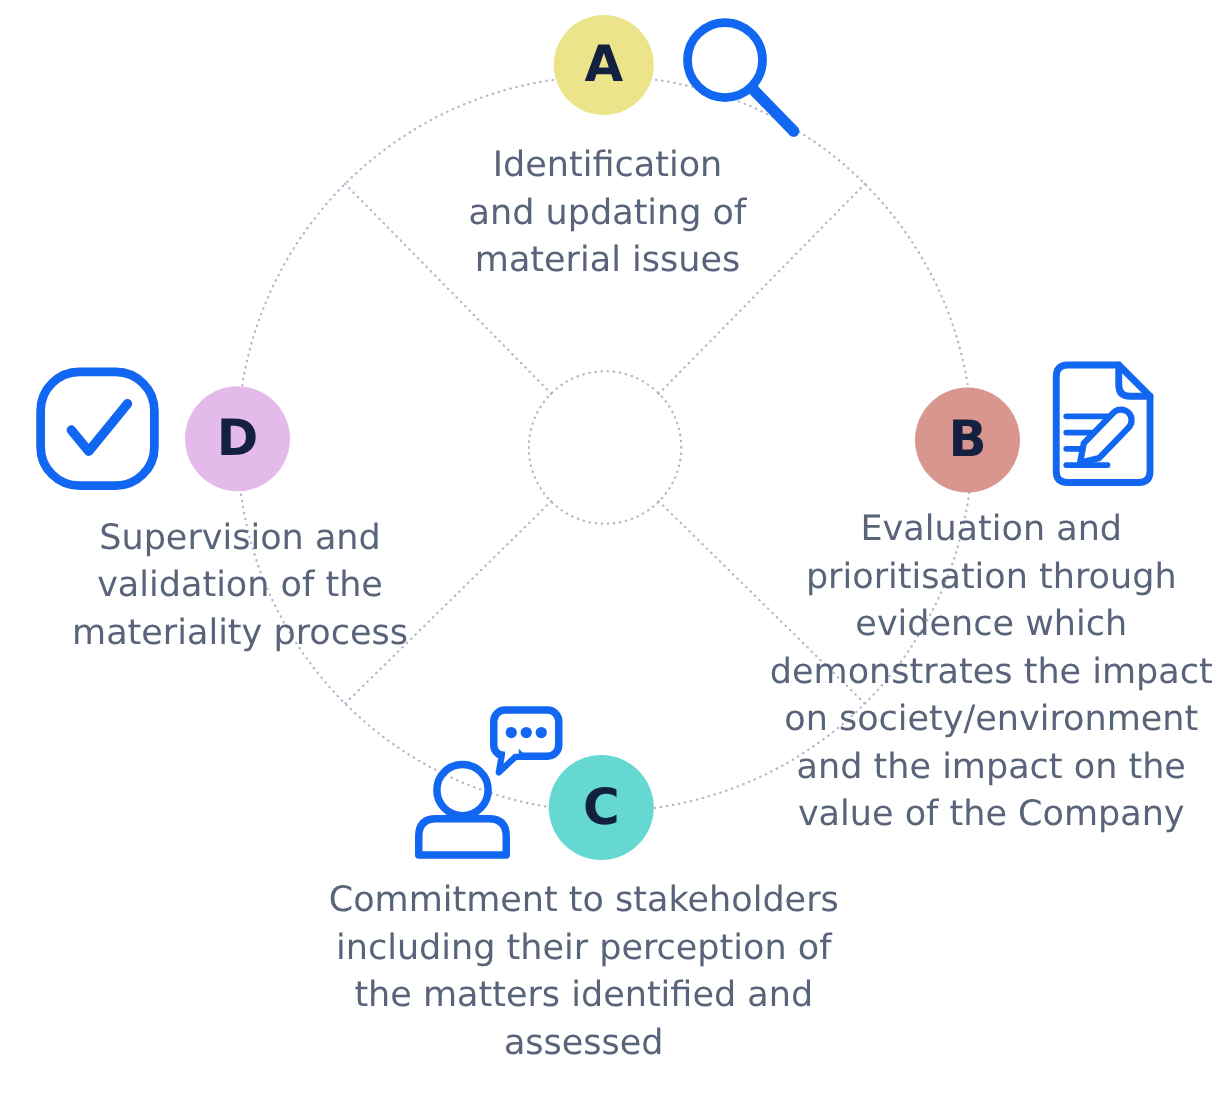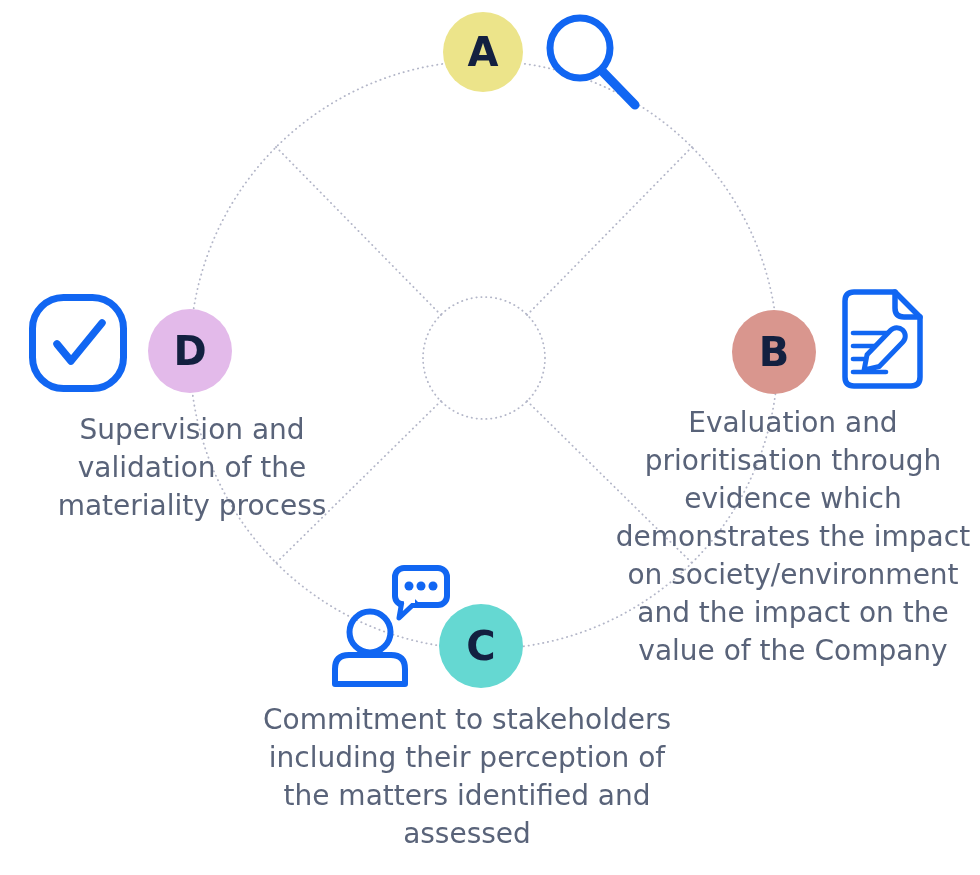--- a/index.html
+++ b/index.html
@@ -103,20 +103,23 @@
   <div class="badge badge-b" style="background-color: rgb(217, 150, 142);">
     <span style="color: rgb(19, 32, 64);">B</span>
   </div>
   <div class="badge badge-c" style="background-color: rgb(101, 216, 210);">
     <span style="color: rgb(19, 32, 64);">C</span>
   </div>
   <div class="badge badge-d" style="background-color: rgb(227, 186, 234);">
     <span style="color: rgb(19, 32, 64);">D</span>
   </div>
 
+  <div class="step-label label-a" style="color: rgb(89, 99, 121);">Identification
+and updating of
+material issues</div>
   <div class="step-label label-b" style="color: rgb(89, 99, 121);">Evaluation and
 prioritisation through
 evidence which
 demonstrates the impact
 on society/environment
 and the impact on the
 value of the Company</div>
   <div class="step-label label-c" style="color: rgb(89, 99, 121);">Commitment to stakeholders
 including their perception of
 the matters identified and

